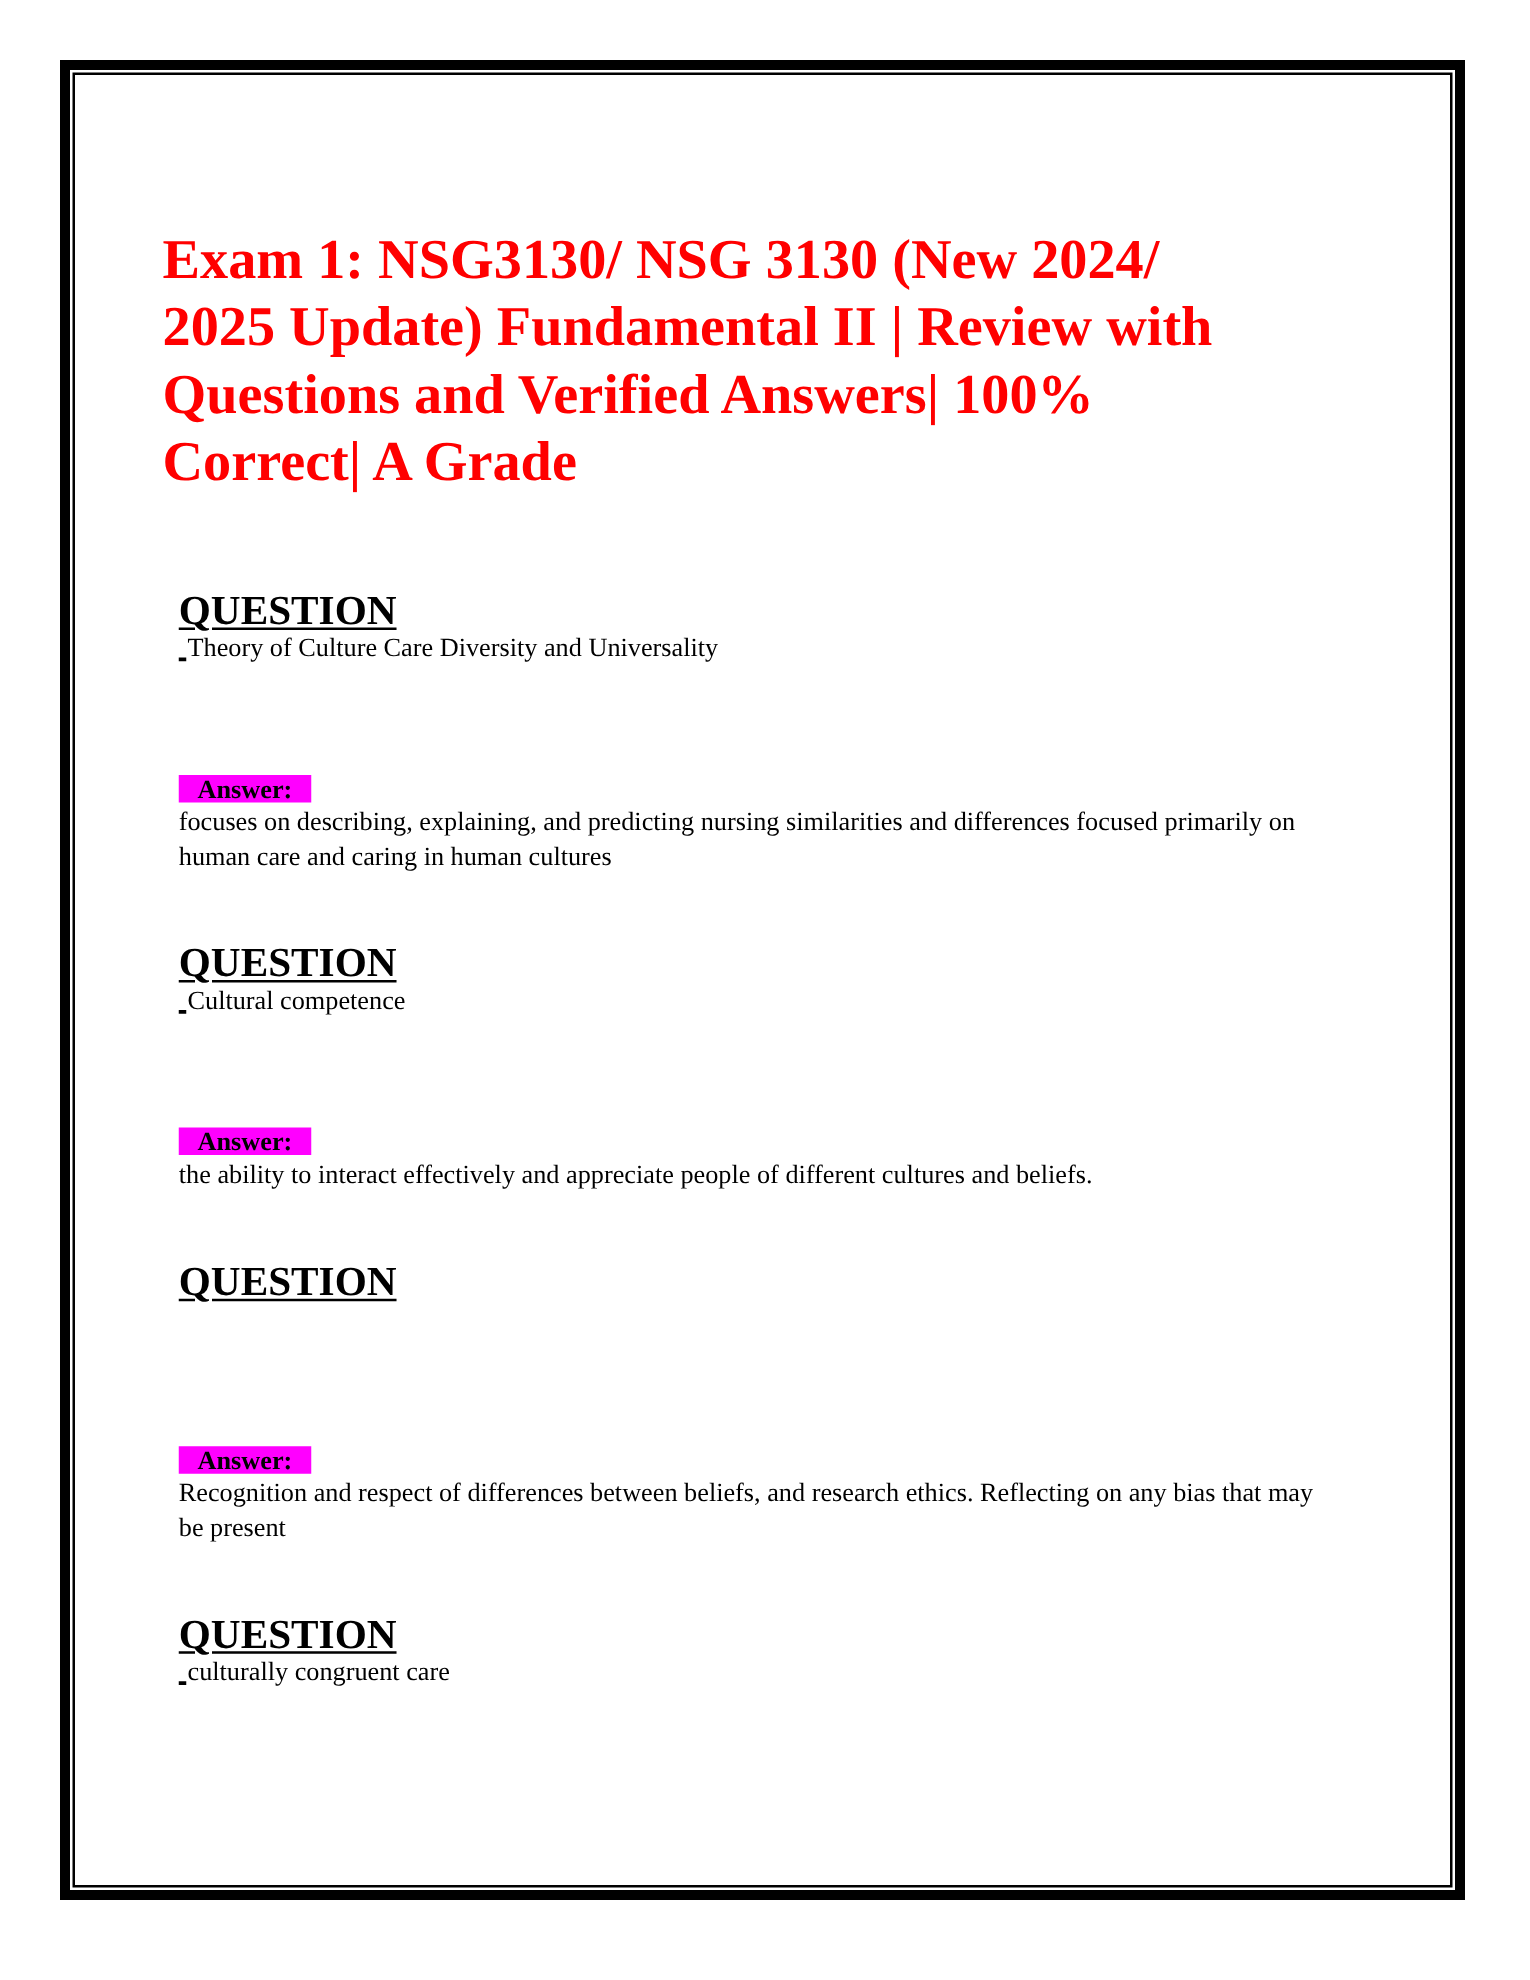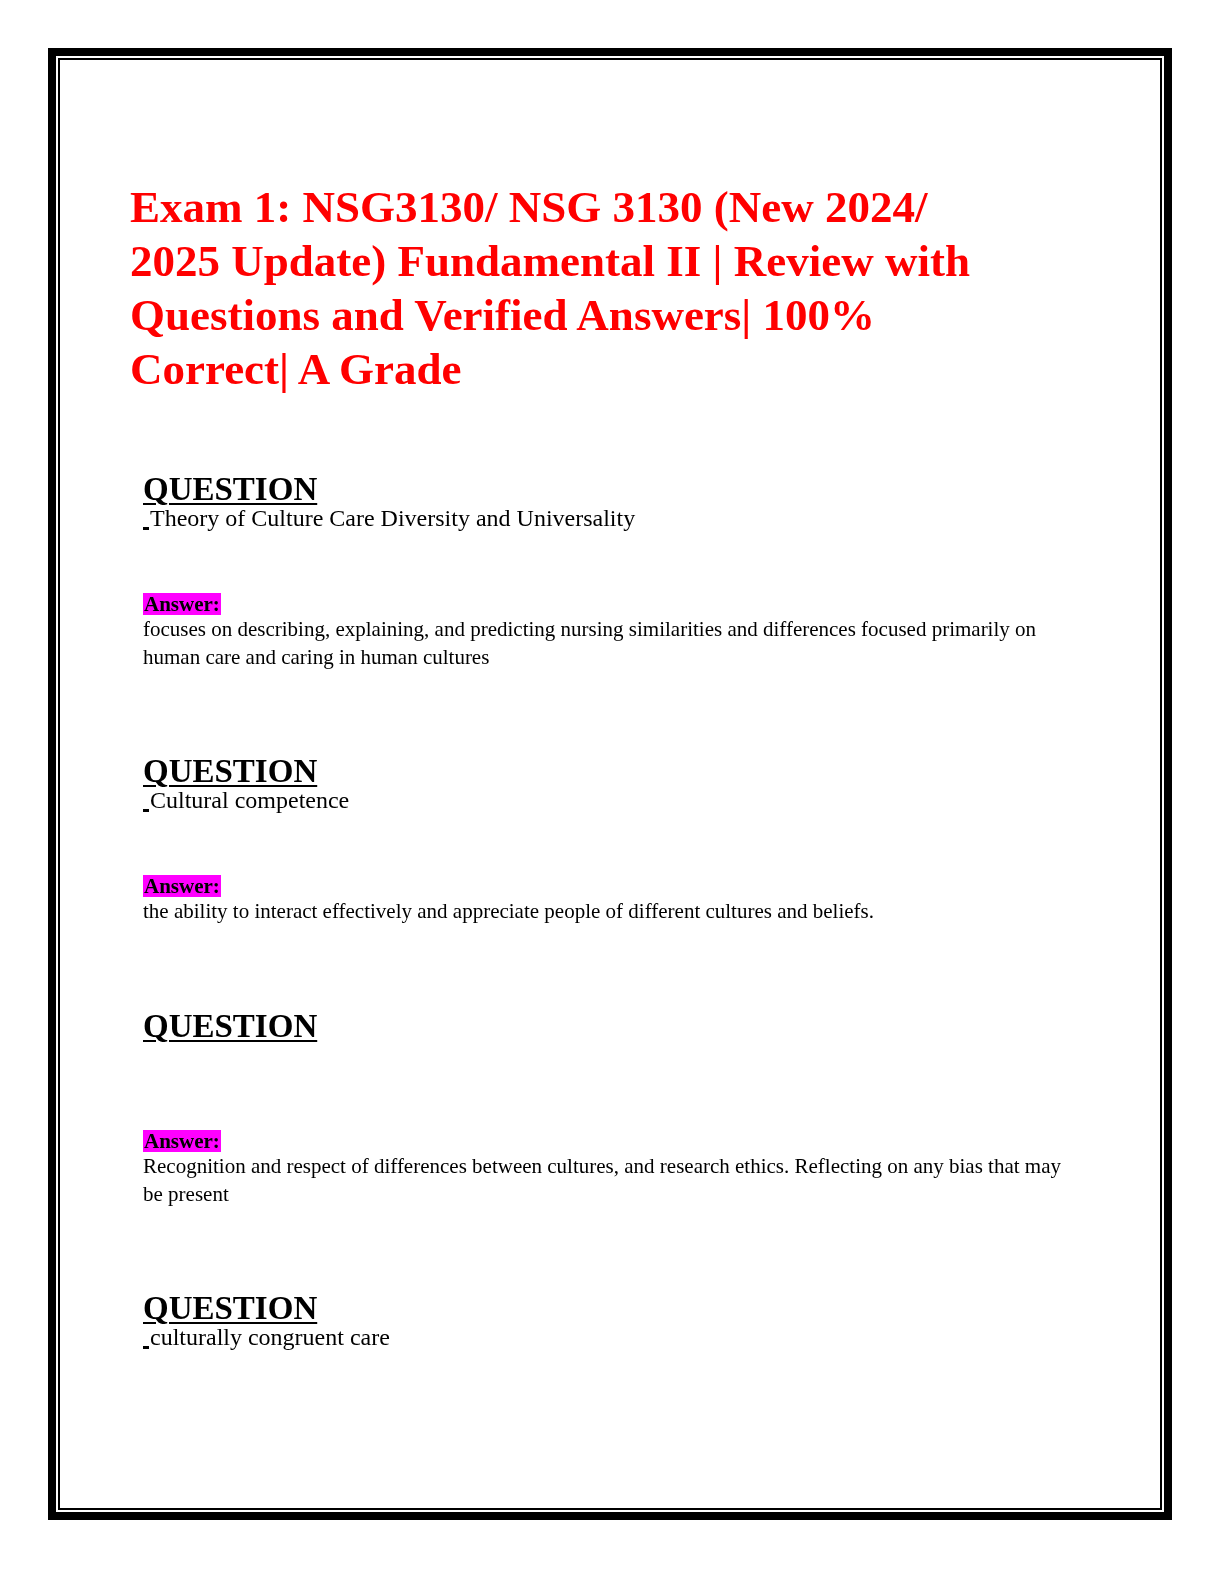--- a/index.html
+++ b/index.html
@@ -2,23 +2,23 @@
 <html><head>
 <meta charset="utf-8">
 <style>
   html, body { margin:0; padding:0; background:#ffffff; }
   body { width:1224px; height:1584px; position:relative; font-family:"Liberation Serif", serif; color:#000; }
   .frame-outer { position:absolute; left:48px; top:48px; width:1124px; height:1472px; box-sizing:border-box; border:8px solid #000; }
   .frame-inner { position:absolute; left:58px; top:58px; width:1104px; height:1452px; box-sizing:border-box; border:2px solid #000; }
   .title { position:absolute; left:130px; top:180px; width:964px; text-align:left; color:#ff0000; font-weight:bold; font-size:45px; line-height:54px; }
   .qblock { position:absolute; left:143px; width:920px; }
   .q-label { font-weight:bold; font-size:33px; line-height:30px; text-decoration:underline; text-decoration-thickness:2px; text-underline-offset:3px; }
-  .q-text { font-size:24px; line-height:26px; margin-top:1px; }
+  .q-text { font-size:21px; line-height:26px; margin-top:1px; }
   .q-text .mark { display:inline-block; width:6px; height:3px; background:#000; vertical-align:-4px; margin-right:1px; }
-  .a-label { display:inline-block; background:#ff00ff; font-weight:bold; font-size:21px; line-height:22px; padding:0 1px; }
+  .a-label { display:inline-block; background:#ff00ff; font-weight:bold; font-size:21px; line-height:22px; padding:0 15px;margin-top:27px; }
   .a-text { font-size:21px; line-height:28px; }
 </style>
 </head>
 <body>
 
 <div class="frame-outer"></div>
 <div class="frame-inner"></div>
 
 <div class="title">
   <div>Exam 1: NSG3130/ NSG 3130 (New 2024/</div>
@@ -43,19 +43,19 @@
 <div class="qblock" style="top:875px;">
   <span class="a-label">Answer:</span>
   <div class="a-text">the ability to interact effectively and appreciate people of different cultures and beliefs.</div>
 </div>
 
 <div class="qblock" style="top:1011px;">
   <div class="q-label">QUESTION</div>
 </div>
 <div class="qblock" style="top:1130px;">
   <span class="a-label">Answer:</span>
-  <div class="a-text">Recognition and respect of differences between cultures, and research ethics. Reflecting on any bias that may be present</div>
+  <div class="a-text">Recognition and respect of differences between beliefs, and research ethics. Reflecting on any bias that may be present</div>
 </div>
 
 <div class="qblock" style="top:1293px;">
   <div class="q-label">QUESTION</div>
   <div class="q-text"><span class="mark"></span><span>culturally congruent care</span></div>
 </div>
 
 </body></html>

